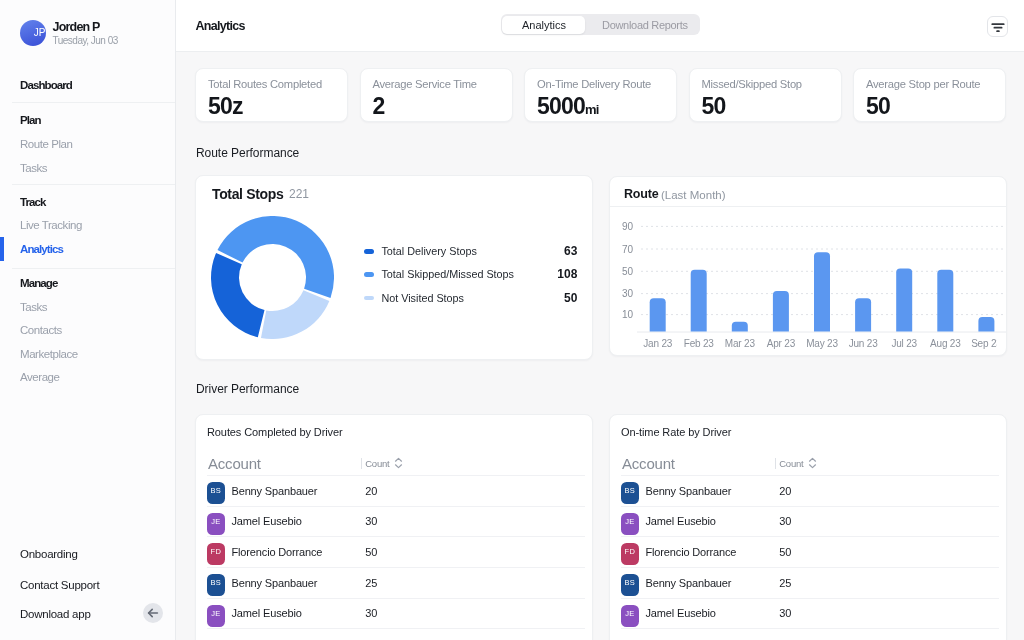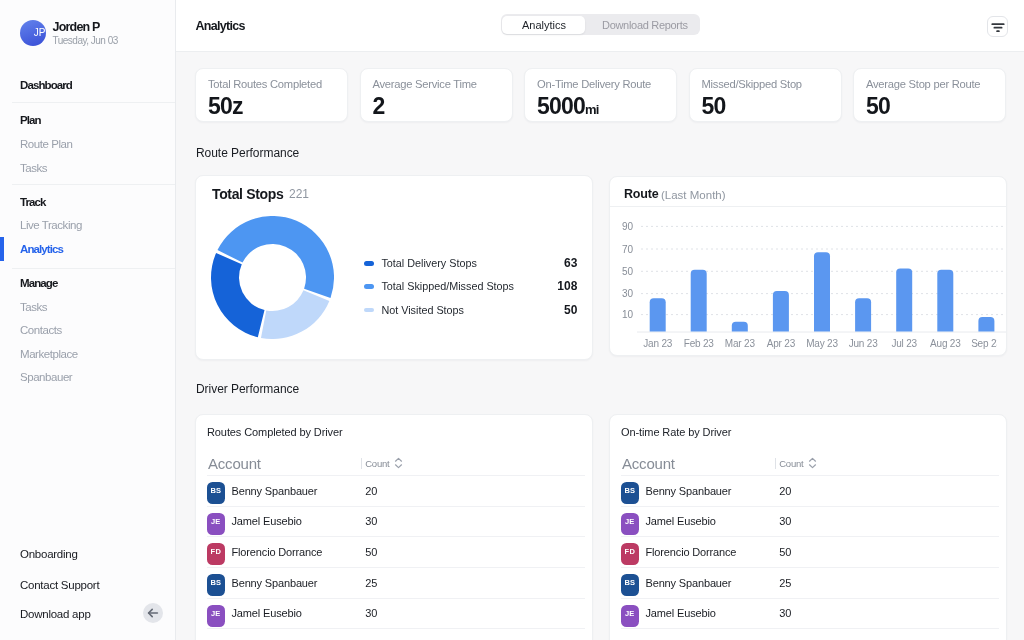--- a/index.html
+++ b/index.html
@@ -15,32 +15,32 @@
   .nav.blue { color:#2563eb; }
   .nav.plain { font-weight:normal; color:#17191f; letter-spacing:-0.25px; }
   
   #topbar { position:absolute; left:176px; top:0; width:848px; height:52px; background:#fff; border-bottom:1px solid #eceef0; }
   
   .card { position:absolute; background:#fff; border:1px solid #eef0f2; border-radius:8px; box-shadow:0 1px 2px rgba(16,24,40,.04); }
   .statlabel { font-size:11.2px; color:#8a909a; letter-spacing:-0.25px; white-space:nowrap; }
   .statval { font-size:23px; font-weight:bold; color:#13161b; letter-spacing:-0.8px; }
   .sechead { font-size:12px; color:#1a1d23; letter-spacing:-0.05px; }
   .legend-dash { width:10px; height:4.5px; border-radius:2.5px; position:absolute; left:168px; top:50%; margin-top:-2px;}
-  .legrow { position:absolute; left:0; width:398px; height:23px;margin-top:12px; }
+  .legrow { position:absolute; left:0; width:398px; height:23px; }
   .legrow .lab { position:absolute; left:185.4px; top:50%; transform:translateY(-50%); font-size:10.8px; color:#252a31; }
   .legrow .val { position:absolute; right:16.7px; top:50%; transform:translateY(-50%); font-size:12px; font-weight:bold; color:#15181e; }
   
   .tbl-title { position:absolute; left:11px; top:16.5px; transform:translateY(-50%); font-size:11px; color:#20242b; letter-spacing:-0.1px; }
   .tbl-head { position:absolute; left:11px; right:7px; top:36px; height:24px; }
   .tbl-head .acc { position:absolute; left:1px; top:50%; transform:translateY(-50%); font-size:15px; color:#868c96; letter-spacing:-0.2px; }
   .tbl-head .sep { position:absolute; left:154.3px; top:7px; width:1px; height:11px; background:#dfe2e7; }
   .tbl-head .cnt { position:absolute; left:158.2px; top:50%; transform:translateY(-50%); font-size:9.5px; color:#868c96; letter-spacing:-0.2px; }
   .tbl-rows { position:absolute; left:11px; right:7px; top:60px; }
   .trow { position:relative; height:30.67px; border-top:1px solid #f0f1f4; }
-  .trow .av { position:absolute; left:0; top:50%; margin-top:-8.8px; width:17.6px; height:22px; border-radius:5.5px; color:#fff; font-size:7.5px; font-weight:bold; text-align:center; line-height:17.6px; letter-spacing:0.2px;}
+  .trow .av { position:absolute; left:0; top:50%; margin-top:-8.8px; width:17.6px; height:22px; border-radius:5.5px; color:#fff; font-size:7.5px; font-weight:normal; text-align:center; line-height:17.6px; letter-spacing:0.2px;}
   .trow .nm { position:absolute; left:24.5px; top:50%; transform:translateY(-50%); font-size:11px; color:#1a1d23; letter-spacing:-0.15px; }
   .trow .ct { position:absolute; left:158.2px; top:50%; transform:translateY(-50%); font-size:11px; color:#1a1d23; }
   .av.bs { background:#1c5093; }
   .av.je { background:#8a4fc0; }
   .av.fd { background:#bc3a63; }
 </style>
 </head>
 <body>
 
 <div id="side">
@@ -56,21 +56,21 @@
   <div class="hr" style="top:184px;"></div>
   <div class="abs cy nav" style="top:202px;">Track</div>
   <div class="abs cy nav sub" style="top:225px;">Live Tracking</div>
   <div class="abs cy nav blue" style="top:248.5px;">Analytics</div>
   <div class="abs" style="left:0; top:237px; width:3.5px; height:24px; background:#2563eb;"></div>
   <div class="hr" style="top:267.5px;"></div>
   <div class="abs cy nav" style="top:283px;">Manage</div>
   <div class="abs cy nav sub" style="top:306.5px;">Tasks</div>
   <div class="abs cy nav sub" style="top:330px;">Contacts</div>
   <div class="abs cy nav sub" style="top:353.5px;">Marketplace</div>
-  <div class="abs cy nav sub" style="top:377px;">Spanbauer</div>
+  <div class="abs cy nav sub" style="top:377px;">Average</div>
 
   <div class="abs cy nav plain" style="top:554px;">Onboarding</div>
   <div class="abs cy nav plain" style="top:584.5px;">Contact Support</div>
   <div class="abs cy nav plain" style="top:614px;">Download app</div>
   <div class="abs" style="left:142.5px; top:603px; width:20px; height:20px; border-radius:50%; background:#e3e5ea;">
     <svg width="20" height="20" viewBox="0 0 20 20">
         <g stroke="#646a75" stroke-width="1.6" fill="none" stroke-linecap="round" stroke-linejoin="round">
           <line x1="5.6" y1="10" x2="14.4" y2="10"></line>
           <polyline points="9.2,6.4 5.6,10 9.2,13.6"></polyline>
         </g>

